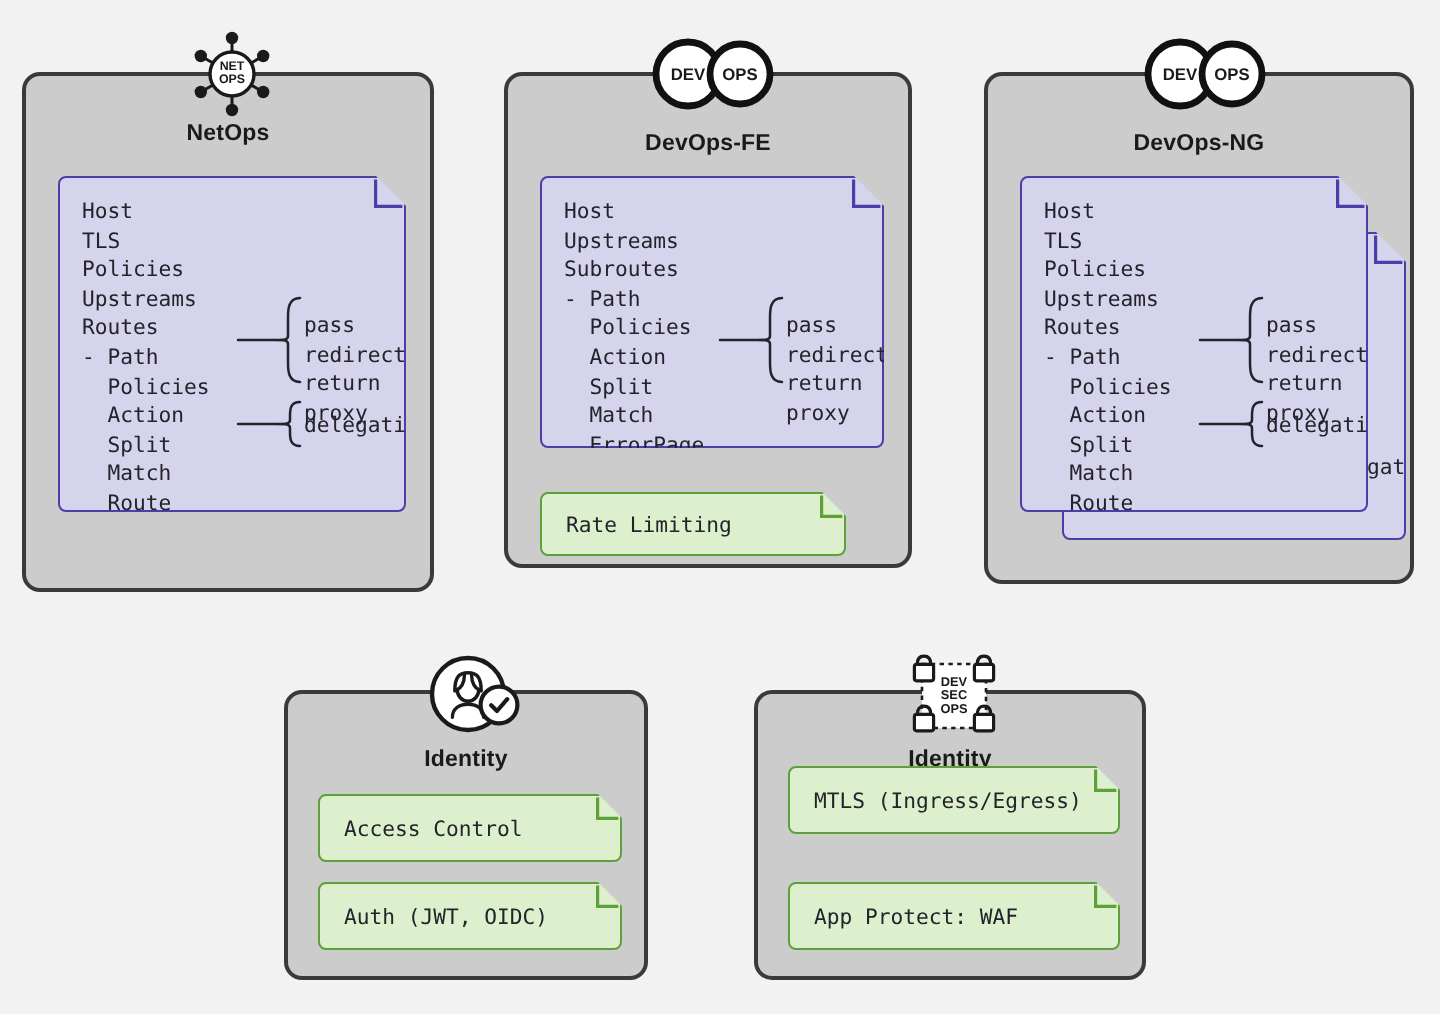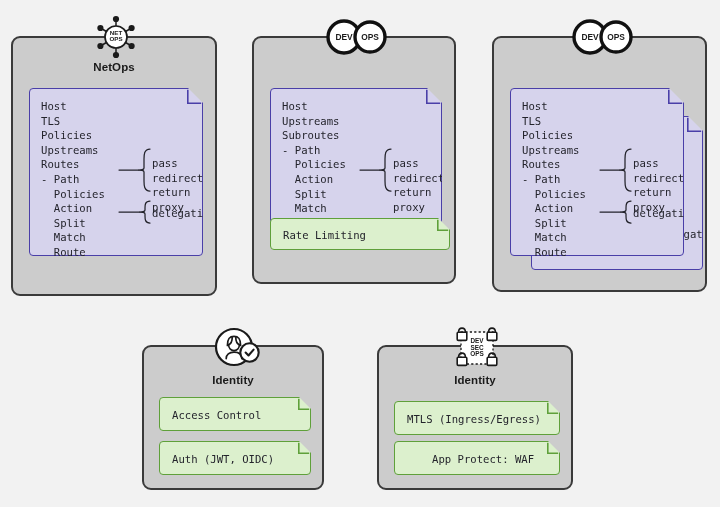--- a/index.html
+++ b/index.html
@@ -141,20 +141,21 @@
           <circle cx="38.6" cy="32" r="3.1"></circle>
         </g>
         <circle cx="23" cy="23" r="11" fill="#ffffff" stroke="#1a1a1a" stroke-width="1.7"></circle>
         <text x="23" y="21.2" text-anchor="middle" font-family="Liberation Sans, sans-serif" font-size="6.2" font-weight="bold" fill="#1a1a1a">NET</text>
         <text x="23" y="27.4" text-anchor="middle" font-family="Liberation Sans, sans-serif" font-size="6.2" font-weight="bold" fill="#1a1a1a">OPS</text>
       </svg>
     </div>
   </div>
 
   <div class="panel" style="left:252px;top:36px;width:204px;height:248px;">
+    <div class="panel-title" style="top:28px;">DevOps-FE</div>
 
     <div class="card" style="left:16px;top:50px;width:172px;height:136px;--notch:15px;">
       <div class="notchline">
         <svg viewBox="0 0 15 15">
             <path d="M0.8,0.8 L0.8,14.2 L14.2,14.2" fill="none" stroke="#4a3fa8" stroke-width="1.6"></path>
           </svg>
       </div>
       <div class="card-text" style="left:11px;top:10px;">Host
 Upstreams
 Subroutes
@@ -170,40 +171,41 @@
           <path d="M32,2 C26,2 26,8 26,12 L26,21 C26,23 24,23 20,23 C24,23 26,23 26,25 L26,34 C26,38 26,44 32,44" fill="none" stroke="#23232b" stroke-width="1.25" stroke-linecap="round"></path>
           <path d="M1,23 L20,23" fill="none" stroke="#23232b" stroke-width="1.25" stroke-linecap="round"></path>
         </svg>
       </div>
       <div class="card-text" style="left:122px;top:67px;">pass
 redirect
 return
 proxy</div>
     </div>
 
-    <div class="green card" style="left:16px;top:180px;width:180px;height:32px;text-align:right;--notch:12px;">
+    <div class="green card" style="left:16px;top:208px;width:153px;height:32px;text-align:right;--notch:12px;">
       <div class="notchline" style="width:12px;height:12px;">
         <svg viewBox="0 0 12 12">
             <path d="M0.8,0.8 L0.8,11.2 L11.2,11.2" fill="none" stroke="#5fa03a" stroke-width="1.6"></path>
           </svg>
       </div>
       <div class="ctext" style="left:12px;top:10px;">Rate Limiting</div>
     </div>
 
     <div class="icon" style="left:62px;top:-24px;">
       <svg width="80" height="46" viewBox="0 0 80 46">
         <circle cx="28" cy="23" r="16" fill="#ffffff" stroke="#111111" stroke-width="3.4"></circle>
         <circle cx="54" cy="23" r="15" fill="#ffffff" stroke="#111111" stroke-width="3.4"></circle>
         <text x="28" y="26.2" text-anchor="middle" font-family="Liberation Sans, sans-serif" font-size="8.4" font-weight="bold" fill="#1a1a1a">DEV</text>
         <text x="54" y="26.2" text-anchor="middle" font-family="Liberation Sans, sans-serif" font-size="8.4" font-weight="bold" fill="#1a1a1a">OPS</text>
       </svg>
     </div>
   </div>
 
   <div class="panel" style="left:492px;top:36px;width:215px;height:256px;">
+    <div class="panel-title" style="top:28px;">DevOps-NG</div>
 
     <div class="card" style="left:37px;top:78px;width:172px;height:154px;--notch:15px;">
       <div class="notchline">
         <svg viewBox="0 0 15 15">
             <path d="M0.8,0.8 L0.8,14.2 L14.2,14.2" fill="none" stroke="#4a3fa8" stroke-width="1.6"></path>
           </svg>
       </div>
       <div class="card-text" style="left:11px;top:110px;">  Route
   ErrorPage</div>
       <div class="brace" style="left:88px;top:111px;">
@@ -297,36 +299,36 @@
         </g>
         <circle cx="37.5" cy="27.5" r="9.2" fill="#ffffff" stroke="#1a1a1a" stroke-width="2.1"></circle>
         <path d="M33.6,27.6 L36.5,30.5 L41.6,24.6" fill="none" stroke="#1a1a1a" stroke-width="2.1" stroke-linecap="round" stroke-linejoin="round"></path>
       </svg>
     </div>
   </div>
 
   <div class="panel" style="left:377px;top:345px;width:196px;height:145px;">
     <div class="panel-title" style="top:27px;">Identity</div>
 
-    <div class="green card" style="left:15px;top:54px;width:166px;height:34px;--notch:12px;">
+    <div class="green card" style="left:15px;top:36px;width:166px;height:34px;--notch:12px;">
       <div class="notchline" style="width:12px;height:12px;">
         <svg viewBox="0 0 12 12">
             <path d="M0.8,0.8 L0.8,11.2 L11.2,11.2" fill="none" stroke="#5fa03a" stroke-width="1.6"></path>
           </svg>
       </div>
       <div class="ctext" style="left:12px;top:11px;">MTLS (Ingress/Egress)</div>
     </div>
 
     <div class="green card" style="left:15px;top:94px;width:166px;height:34px;--notch:12px;">
       <div class="notchline" style="width:12px;height:12px;">
         <svg viewBox="0 0 12 12">
             <path d="M0.8,0.8 L0.8,11.2 L11.2,11.2" fill="none" stroke="#5fa03a" stroke-width="1.6"></path>
           </svg>
       </div>
-      <div class="ctext" style="left:12px;top:11px;margin-left:25px;">App Protect: WAF</div>
+      <div class="ctext" style="left:12px;top:11px;">App Protect: WAF</div>
     </div>
 
     <div class="icon" style="left:68px;top:-24px;">
       <svg width="60" height="50" viewBox="0 0 60 50">
         <rect x="14" y="9" width="32" height="32" fill="#ffffff" stroke="#1a1a1a" stroke-width="1.3" stroke-dasharray="2.2 2.2"></rect>
         <g>
           <path d="M11.6,9.2 C11.6,6.4 13,5.1 15,5.1 C17,5.1 18.4,6.4 18.4,9.2" fill="none" stroke="#1a1a1a" stroke-width="1.6"></path>
           <rect x="10.2" y="9.2" width="9.6" height="8.2" rx="1.1" fill="#ffffff" stroke="#1a1a1a" stroke-width="1.6"></rect>
         </g>
         <g>

